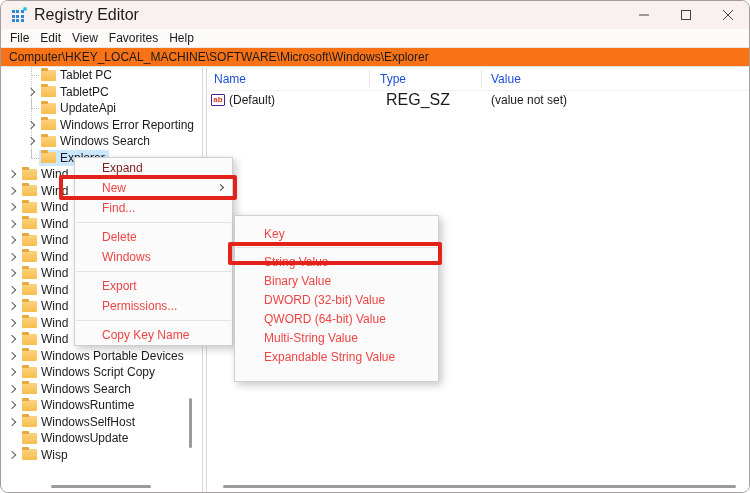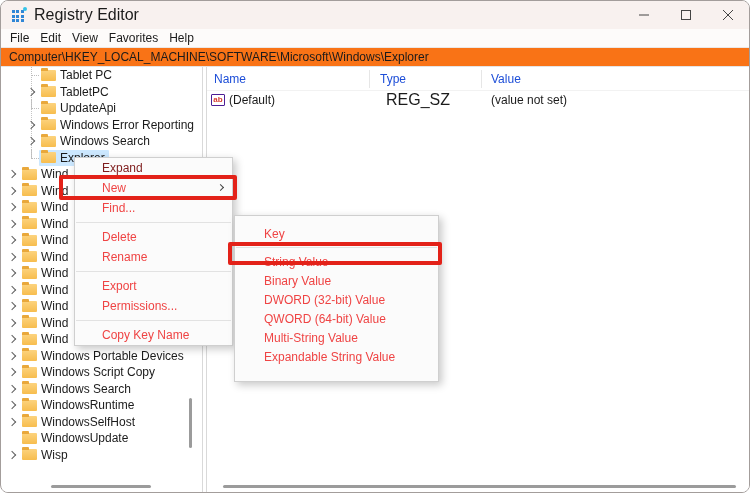--- a/index.html
+++ b/index.html
@@ -351,21 +351,21 @@
         <span class="sub-arrow"></span>
       </div>
       <div class="menu-item">
         <span>Find...</span>
       </div>
       <div class="menu-sep"></div>
       <div class="menu-item">
         <span>Delete</span>
       </div>
       <div class="menu-item">
-        <span>Rename</span>
+        <span>Windows</span>
       </div>
       <div class="menu-sep"></div>
       <div class="menu-item">
         <span>Export</span>
       </div>
       <div class="menu-item">
         <span>Permissions...</span>
       </div>
       <div class="menu-sep"></div>
       <div class="menu-item">

